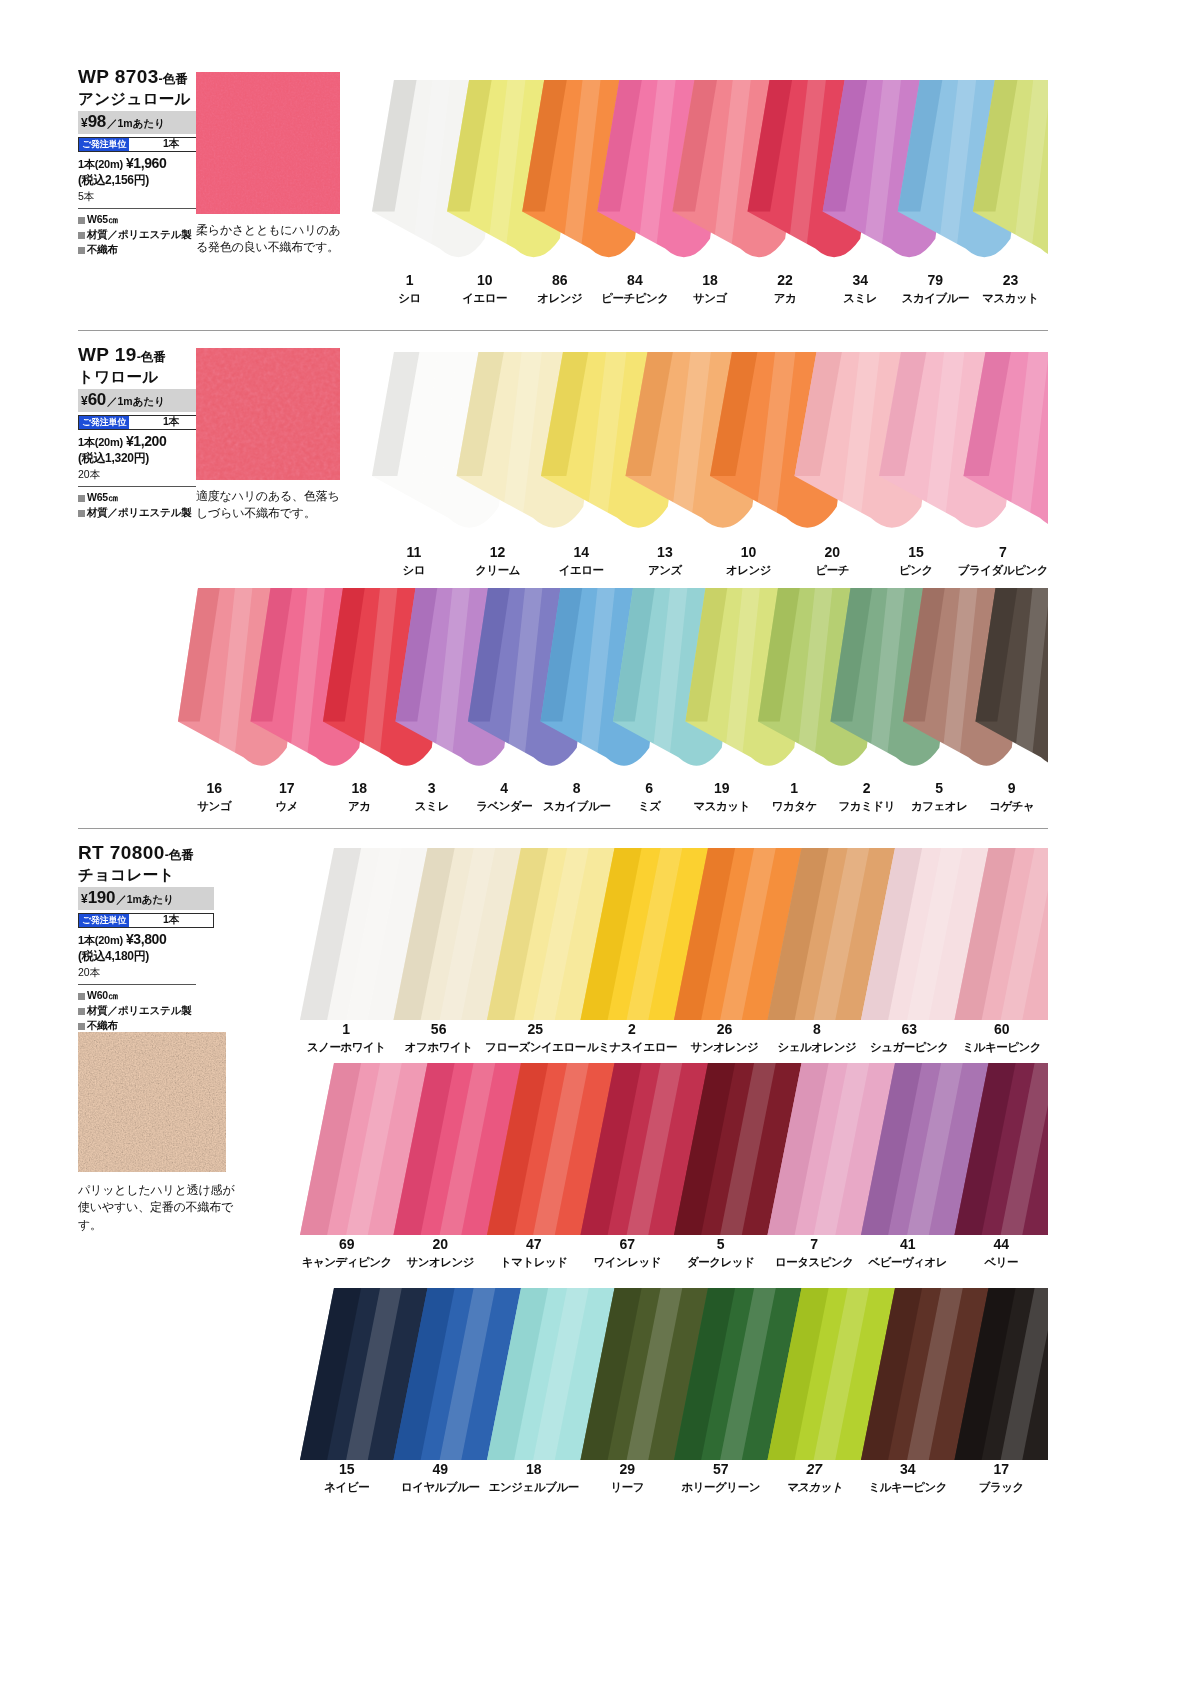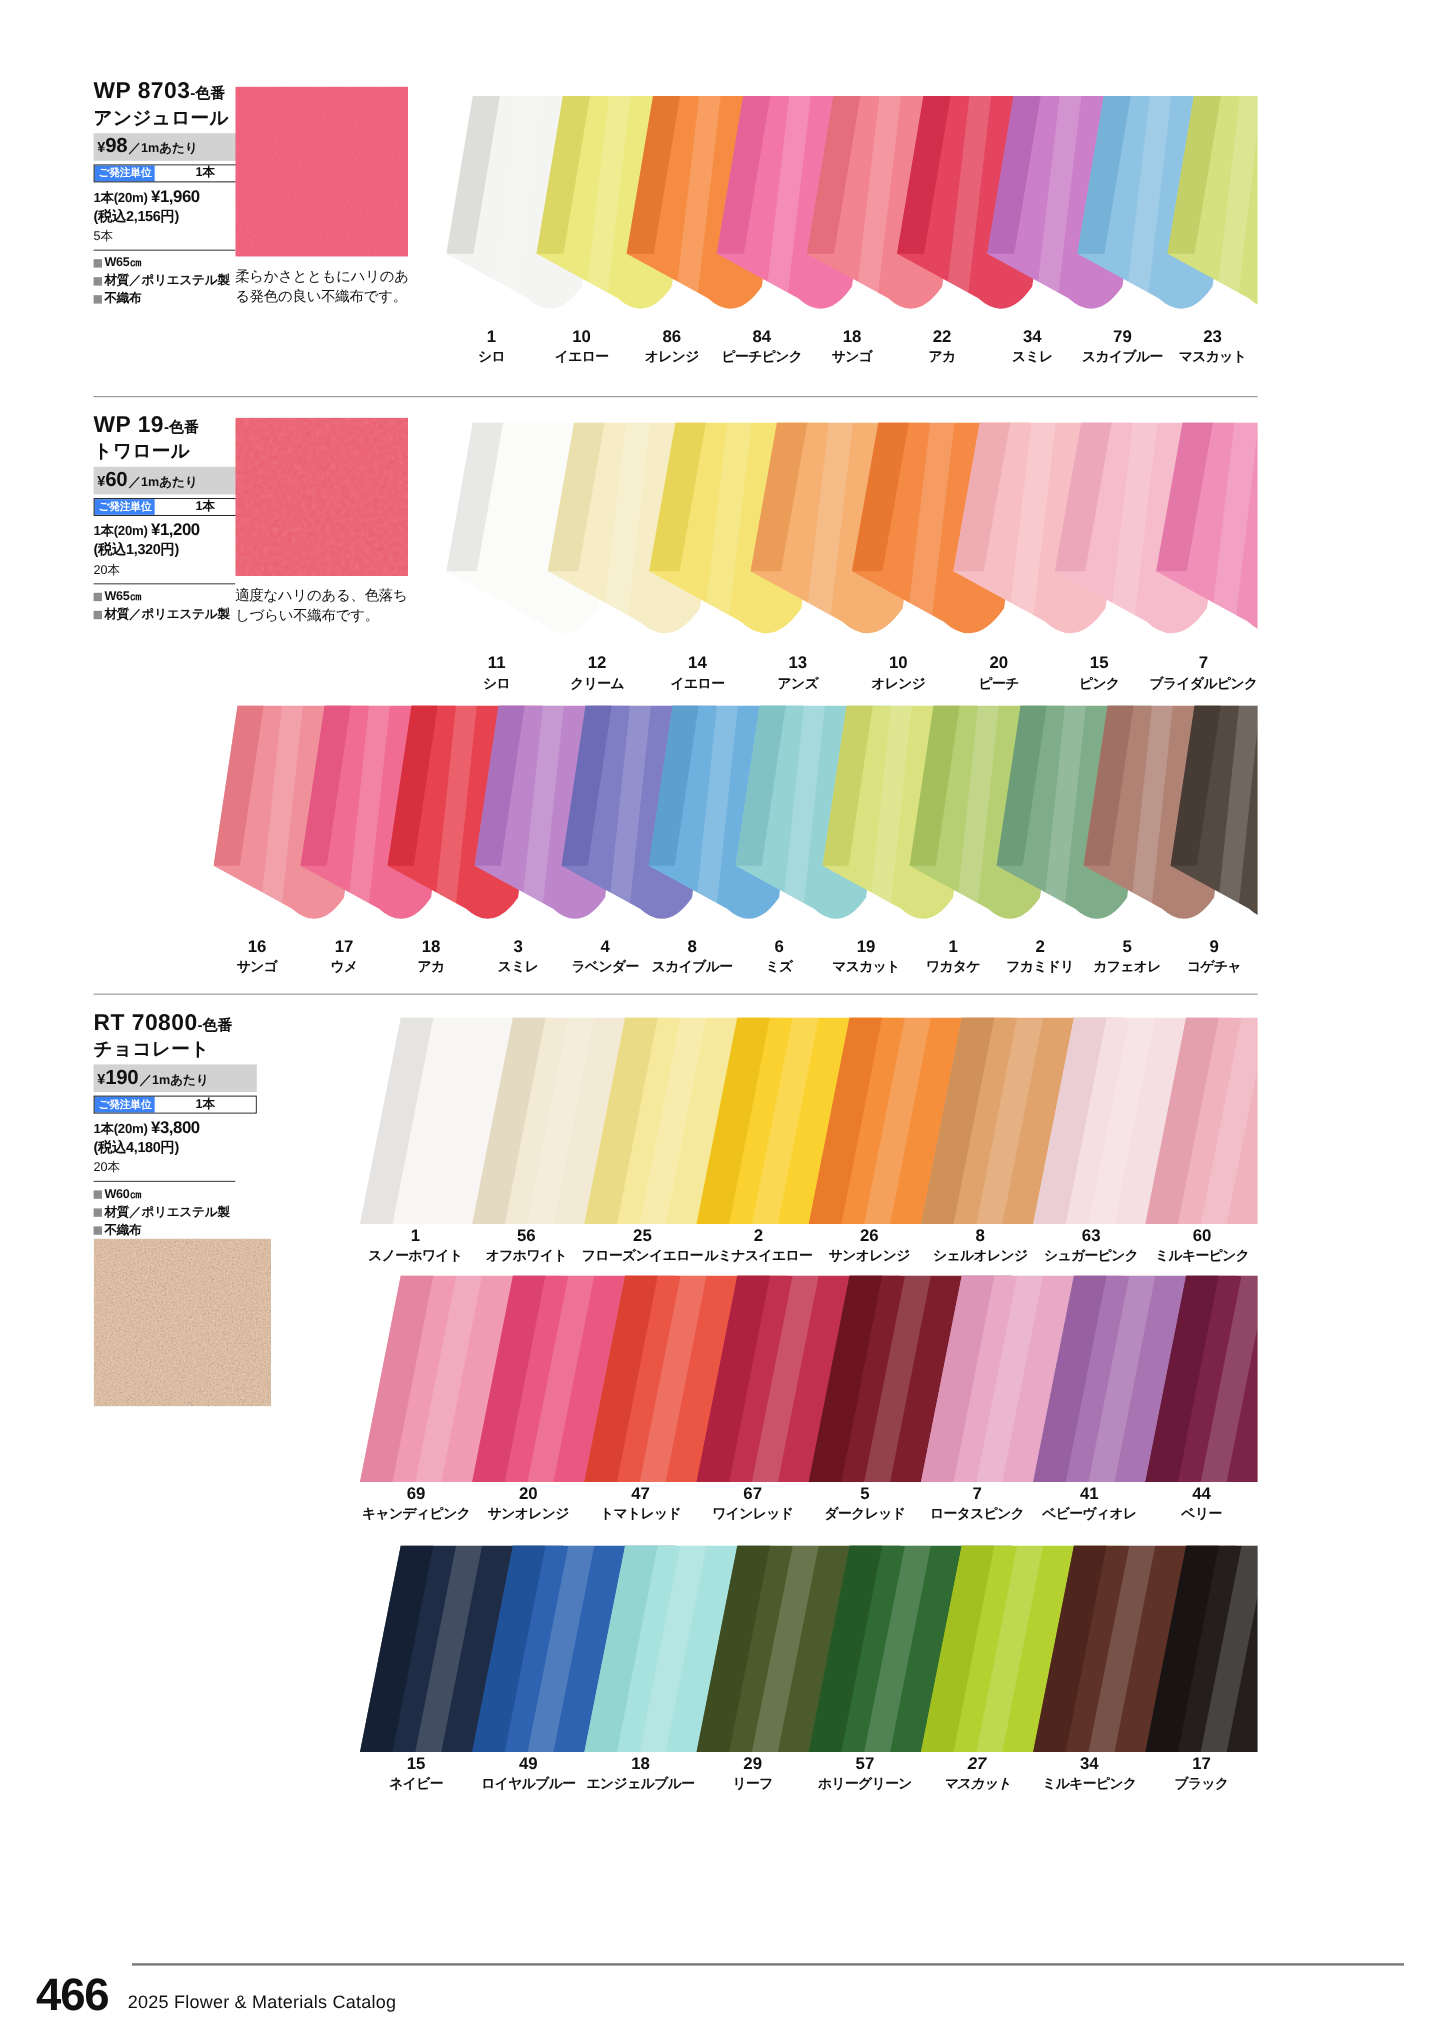--- a/index.html
+++ b/index.html
@@ -31,21 +31,21 @@
     padding:1px 4px 2px 3px;margin-top:2px;width:136px;box-sizing:border-box;
   }
   .price-bar .yen{font-size:12px;font-weight:bold;}
   .price-bar .amt{font-size:17px;font-weight:bold;letter-spacing:-.3px;}
   .price-bar .per{font-size:10.5px;font-weight:bold;margin-left:1px;}
   .order-bar{
     display:flex;margin-top:3px;width:136px;border:1px solid #2b2b2b;box-sizing:border-box;
     height:15px;align-items:stretch;
   }
   .order-bar .lab{
-    background:#3b82f6;color:#fff;font-size:9px;font-weight:bold;
+    background:#1d4ed8;color:#fff;font-size:9px;font-weight:bold;
     padding:0 3px;display:flex;align-items:center;letter-spacing:-.2px;
   }
   .order-bar .val{
     flex:1;display:flex;align-items:center;justify-content:center;
     font-size:10.5px;font-weight:bold;background:#fff;
   }
   .unitline{margin-top:3px;font-size:11px;font-weight:bold;white-space:nowrap;letter-spacing:-.2px;}
   .unitline .big{font-size:14px;font-weight:bold;letter-spacing:-.4px;}
   .taxline{font-size:12px;font-weight:bold;letter-spacing:-.3px;margin-top:0px;}
   .ctline{font-size:10.5px;font-weight:normal;margin-top:1px;}
@@ -434,20 +434,21 @@
             <feColorMatrix type="saturate" values="0"></feColorMatrix>
             <feComponentTransfer>
               <feFuncA type="linear" slope="0.8"></feFuncA>
             </feComponentTransfer>
           </filter>
       </defs>
       <rect width="148" height="140" fill="#f0cfb4"></rect>
       <rect width="148" height="140" filter="url(#ft3)" opacity="0.85" style="mix-blend-mode:multiply" fill="#c06a33"></rect>
     </svg>
   </div>
+  <div class="desc" style="position:absolute;left:78px;top:1178px;width:160px;">パリッとしたハリと透け感が使いやすい、定番の不織布です。</div>
 
   <div class="fanrow" style="left:300px;top:848px;width:748px;height:172px;">
     <svg width="748" height="172" viewBox="0 0 748 172">
         <g id="r4g">
           <path d="M34 0 L169.575 0 L135.575 172 L0 172 Z" fill="#f7f6f4"></path>
           <path d="M34 0 L61.114999999999995 0 L27.115 172 L0 172 Z" fill="#e2e1de" opacity="0.85"></path>
           <path d="M80.0955 0 L101.7875 0 L67.7875 172 L46.0955 172 Z" fill="#ffffff" opacity="0.16"></path>
           <path d="M127.5 0 L263.075 0 L229.075 172 L93.5 172 Z" fill="#f2ead4"></path>
           <path d="M127.5 0 L154.615 0 L120.615 172 L93.5 172 Z" fill="#e0d7bd" opacity="0.85"></path>
           <path d="M173.59550000000002 0 L195.28750000000002 0 L161.28750000000002 172 L139.59550000000002 172 Z" fill="#ffffff" opacity="0.16"></path>
@@ -630,21 +631,14 @@
       <div class="lbl" style="flex: 1 1 0px;">
         <div class="num">34</div>
         <div class="nm">ミルキーピンク</div>
       </div>
       <div class="lbl" style="flex: 1 1 0px;">
         <div class="num">17</div>
         <div class="nm">ブラック</div>
       </div>
     </div>
 
-  <div class="footer">
-    <div class="frule"></div>
-    <div class="frow">
-      <div class="pagenum">466</div>
-      <div class="foot-title">2025 Flower &amp; Materials Catalog</div>
-    </div>
-  </div>
 
 </div>
 
 </body></html>

